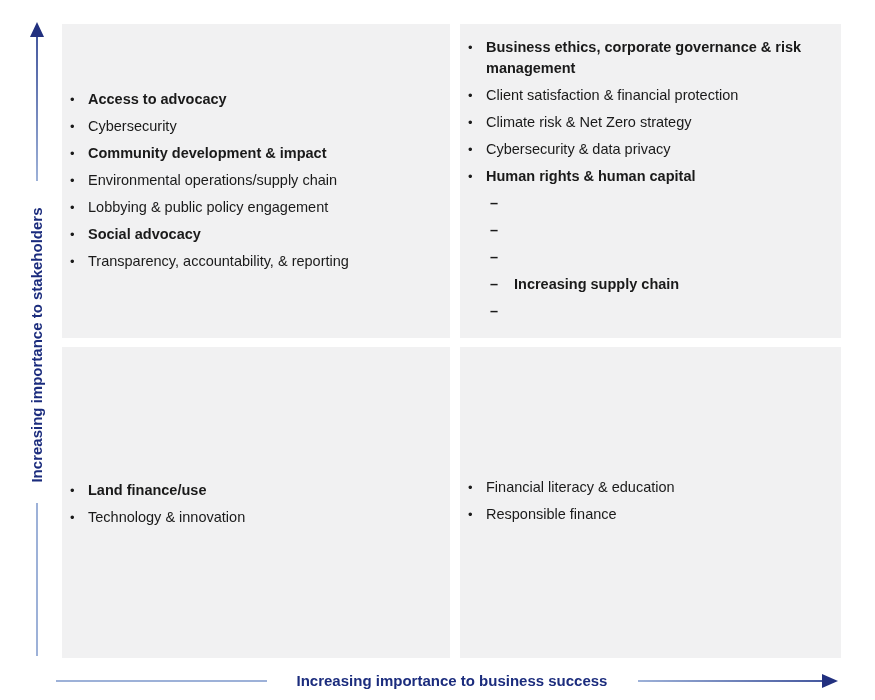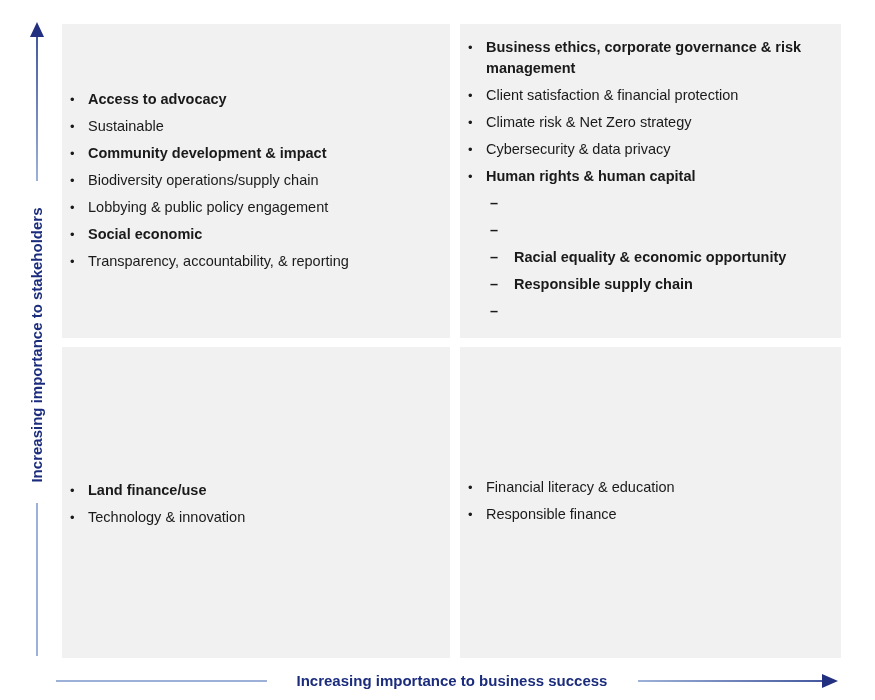--- a/index.html
+++ b/index.html
@@ -68,37 +68,37 @@
   <div class="axis-line y-line-bottom"></div>
 
   <div class="q q-tl">
     <ul class="items">
       <li>
           <span class="mk">•</span>
           <span class="tx b">Access to advocacy</span>
         </li>
       <li>
           <span class="mk">•</span>
-          <span class="tx">Sustainable</span>
+          <span class="tx">Cybersecurity</span>
         </li>
       <li>
           <span class="mk">•</span>
           <span class="tx b">Community development &amp; impact</span>
         </li>
       <li>
           <span class="mk">•</span>
-          <span class="tx">Biodiversity operations/supply chain</span>
+          <span class="tx">Environmental operations/supply chain</span>
         </li>
       <li>
           <span class="mk">•</span>
           <span class="tx">Lobbying &amp; public policy engagement</span>
         </li>
       <li>
           <span class="mk">•</span>
-          <span class="tx b">Social economic</span>
+          <span class="tx b">Social advocacy</span>
         </li>
       <li>
           <span class="mk">•</span>
           <span class="tx">Transparency, accountability, &amp; reporting</span>
         </li>
     </ul>
   </div>
 
   <div class="q q-tr">
     <ul class="items">
@@ -123,25 +123,24 @@
           <span class="tx b">Human rights &amp; human capital</span>
         </li>
       <li class="sub">
           <span class="mk b">–</span>
         </li>
       <li class="sub">
           <span class="mk b">–</span>
         </li>
       <li class="sub">
           <span class="mk b">–</span>
-          <span class="tx b">Racial equality &amp; economic opportunity</span>
         </li>
       <li class="sub">
           <span class="mk b">–</span>
-          <span class="tx b">Responsible supply chain</span>
+          <span class="tx b">Increasing supply chain</span>
         </li>
       <li class="sub">
           <span class="mk b">–</span>
         </li>
     </ul>
   </div>
 
   <div class="q q-bl">
     <ul class="items">
       <li>

